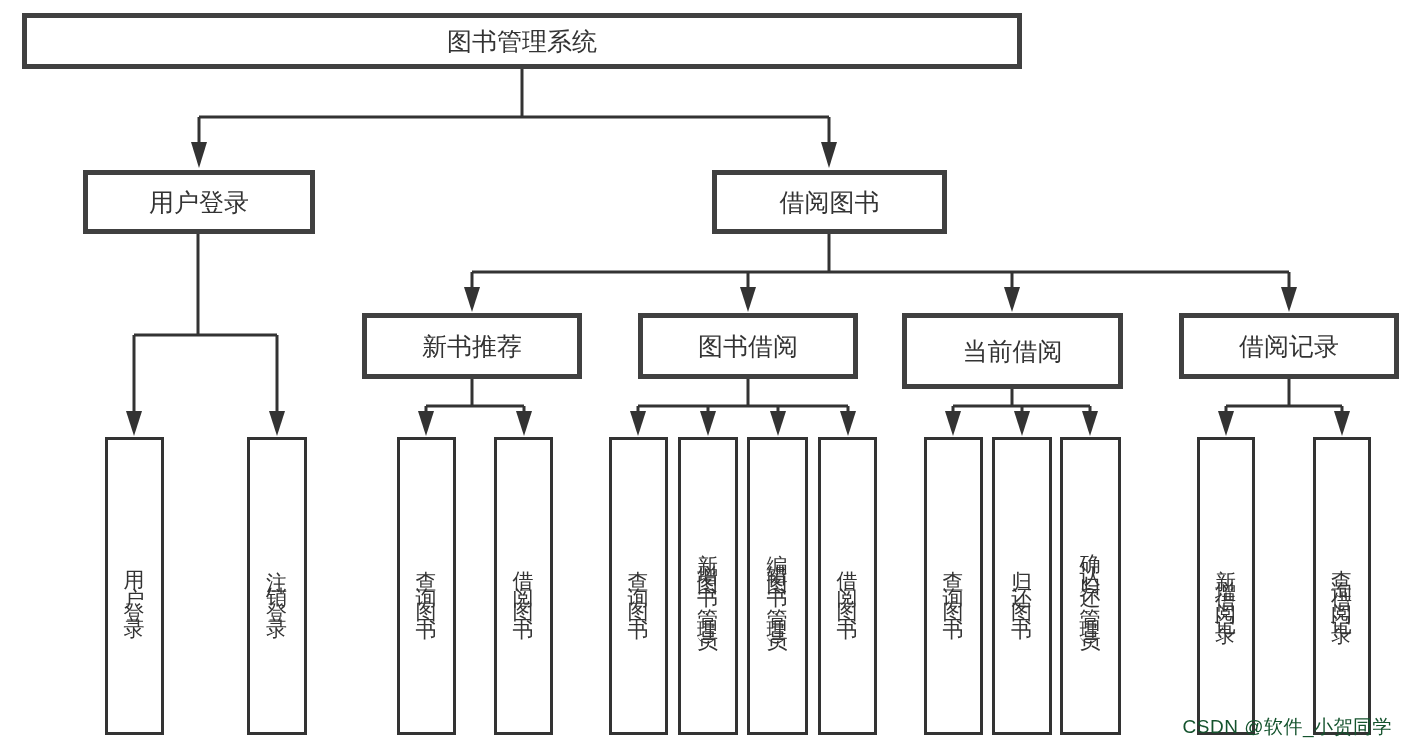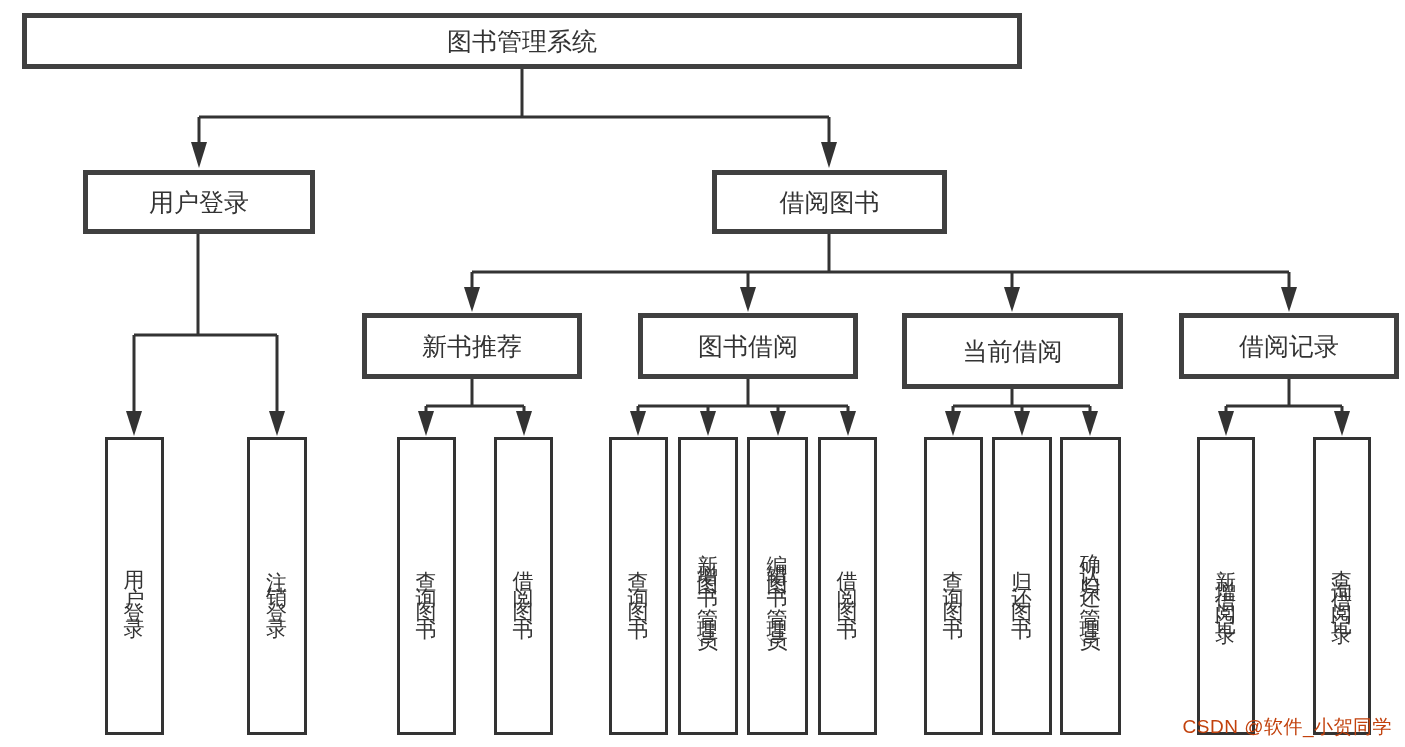--- a/index.html
+++ b/index.html
@@ -19,21 +19,21 @@
     font-size:21px;color:#333;
   }
   .vbox .vt{
     writing-mode:vertical-rl;text-orientation:mixed;line-height:1;
     display:block;
   }
   .sp4{letter-spacing:16px;}
   .sp6{letter-spacing:11px;}
   .sp9{letter-spacing:11px;}
   #watermark{
-    position:absolute;right:13px;bottom:7px;color:#c2410c;font-size:19px;
+    position:absolute;right:13px;bottom:7px;color:#14532d;font-size:19px;
     white-space:nowrap;letter-spacing:0.5px;
   }
 </style>
 </head>
 <body>
 
 <div id="canvas">
 
   <svg id="connectors" viewBox="0 0 1405 747" xmlns="http://www.w3.org/2000/svg">
     <g stroke="#333333" stroke-width="3" fill="none">

